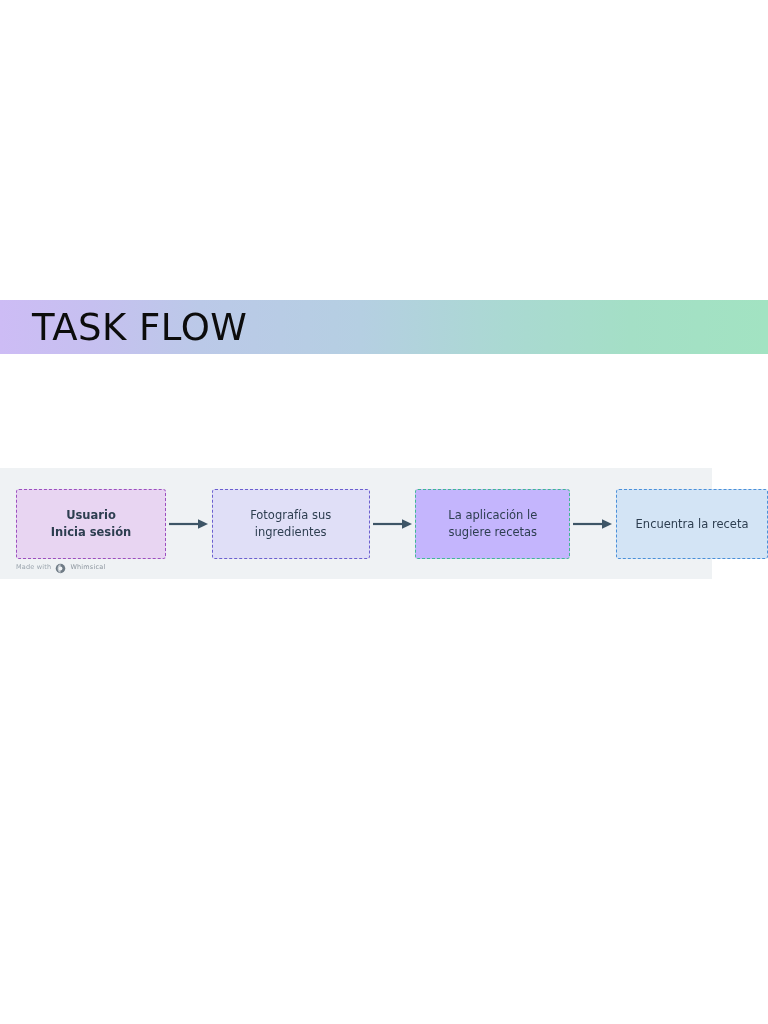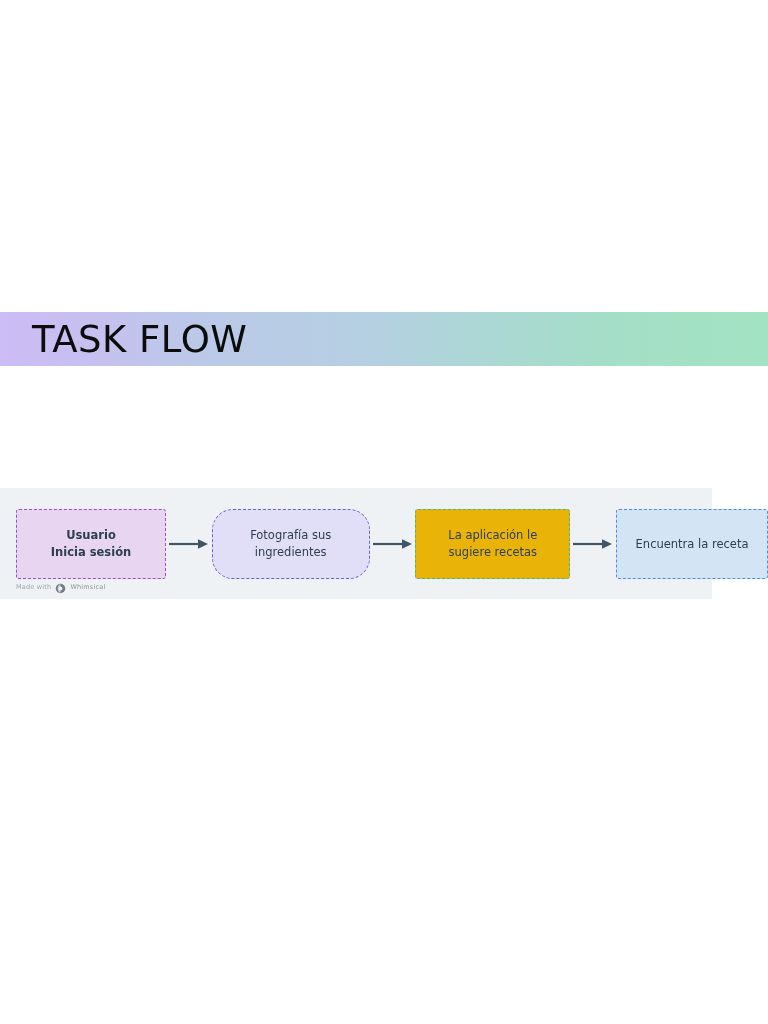--- a/index.html
+++ b/index.html
@@ -13,21 +13,21 @@
     background: #ffffff;
     font-family: "Liberation Sans", sans-serif;
     overflow: hidden;
     position: relative;
   }
 
   
   .title-banner {
     position: absolute;
     left: 0;
-    top: 312px;
+    top: 300px;
     width: 768px;
     height: 54px;
     background: linear-gradient(90deg,
         #cdbcf5 0%,
         #c6c0f0 12%,
         #bbc9e8 26%,
         #b5cfe2 47%,
         #aad9d2 66%,
         #a4dfc6 82%,
         #a2e3c2 100%);
@@ -47,21 +47,20 @@
   }
 
   
   .flow-strip {
     position: absolute;
     left: 0;
     top: 468px;
     width: 712px;
     height: 111px;
     background: #eff2f4;
-    margin-top: 20px;
   }
 
   .flow-row {
     position: absolute;
     left: 0;
     top: 21px;
     width: 768px;
     height: 70px;
     display: flex;
     align-items: center;
@@ -89,25 +88,24 @@
     margin-left: 16px;
     width: 150px;
     background: #e8d5f2;
     border-color: #9c4fbf;
     font-weight: bold;
   }
   .node-2 {
     width: 158px;
     background: #e0dff7;
     border-color: #6b5fd0;
-    border-radius: 21px;
   }
   .node-3 {
     width: 155px;
-    background: #eab308;
+    background: #c4b5fd;
     border-color: #3fb894;
   }
   .node-4 {
     width: 152px;
     background: #d3e4f5;
     border-color: #4a90d9;
   }
 
   
   .arrow {

